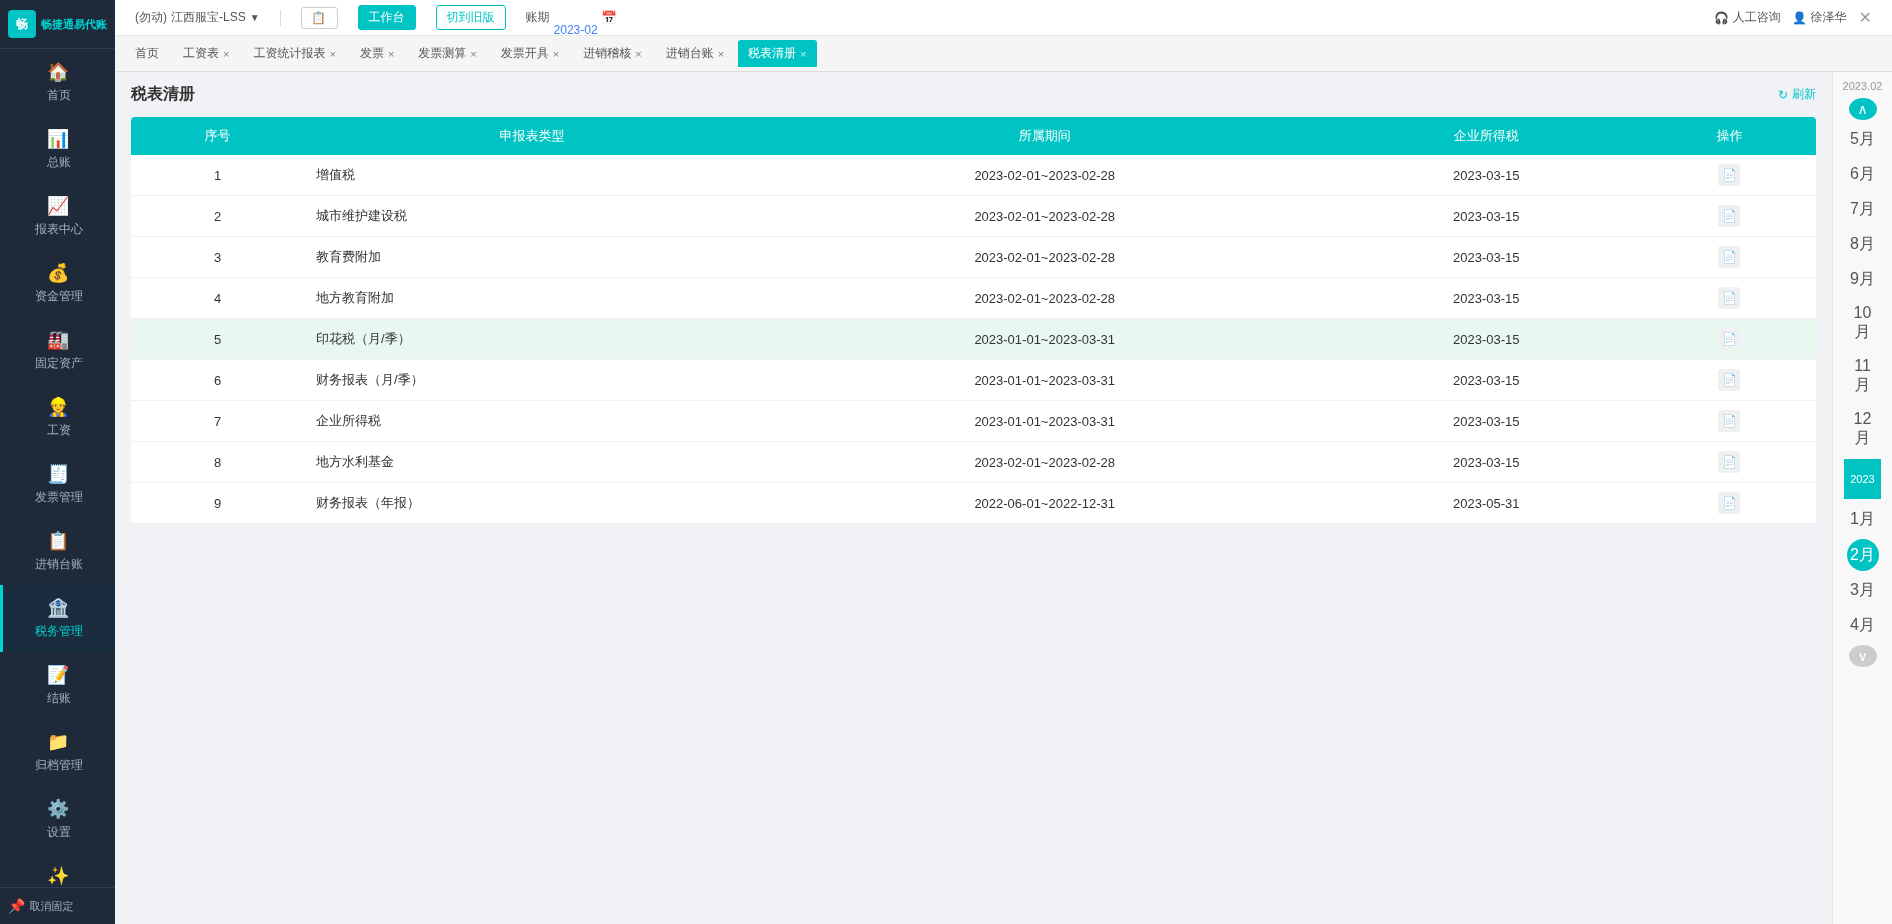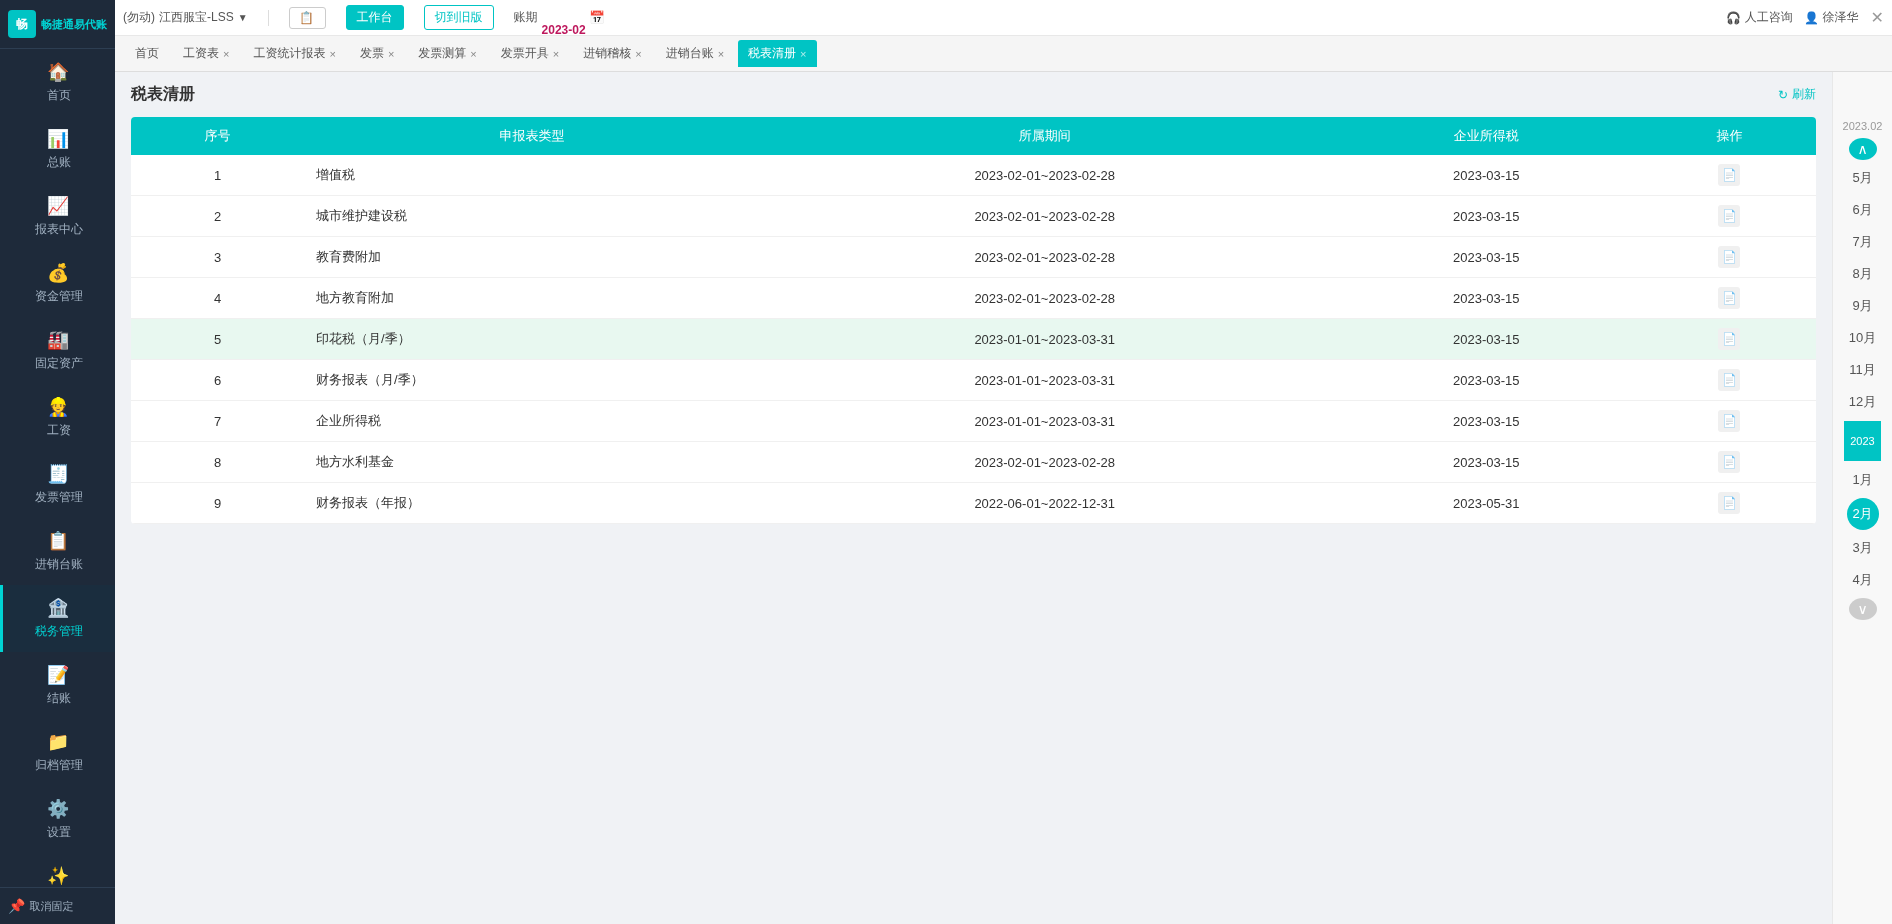--- a/index.html
+++ b/index.html
@@ -65,21 +65,21 @@
       height: 100%;
       overflow: hidden;
     }
 
     
     .topbar {
       height: 36px;
       background: #fff;
       display: flex;
       align-items: center;
-      padding: 0 8px;
+      padding: 0 20px;
       gap: 20px;
       border-bottom: 1px solid #e8e8e8;
       flex-shrink: 0;
     }
     .topbar-company {
       display: flex;
       align-items: center;
       gap: 4px;
       font-size: 12px;
       color: #555;
@@ -246,36 +246,35 @@
       flex-direction: column;
       align-items: center;
       padding-top: 8px;
       overflow-y: auto;
       flex-shrink: 0;
     }
     .panel-year-label {
       font-size: 11px;
       color: #999;
       margin-bottom: 4px;
-      margin-top: 40px;
     }
     .panel-up-btn, .panel-down-btn {
       width: 28px; height: 22px;
       background: #00c4c4;
       color: white;
       border-radius: 50%;
       display: flex;
       align-items: center;
       justify-content: center;
       font-size: 14px;
       cursor: pointer;
       margin: 2px 0;
     }
     .panel-month-item {
-      font-size: 13px;
+      font-size: 16px;
       color: #555;
       padding: 5px 8px;
       cursor: pointer;
       border-radius: 10px;
       width: 48px;
       text-align: center;
       margin: 2px 0;
     }
     .panel-month-item.active {
       background: #00c4c4;
@@ -373,21 +372,21 @@
       <span>(勿动)</span>
       <span>江西服宝-LSS</span>
       <span style="font-size:10px;">▼</span>
     </div>
     <div style="width:1px;height:16px;background:#ddd;"></div>
     <button class="topbar-btn">📋</button>
     <button class="topbar-btn primary">工作台</button>
     <button class="topbar-btn outline">切到旧版</button>
     <div class="topbar-period">
       <span>账期</span>
-      <span style="font-weight:bold;color:#be185d;margin-top:25px;">2023-02</span>
+      <span style="font-weight:normal;color:#3b82f6;margin-top:25px;">2023-02</span>
       <span style="font-size:13px;cursor:pointer;">📅</span>
     </div>
     <div class="topbar-right">
       <span style="cursor:pointer;display:flex;align-items:center;gap:3px;">
         <span>🎧</span>
         <span>人工咨询</span>
       </span>
       <span style="cursor:pointer;display:flex;align-items:center;gap:3px;">
         <span>👤</span>
         <span>徐泽华</span>

